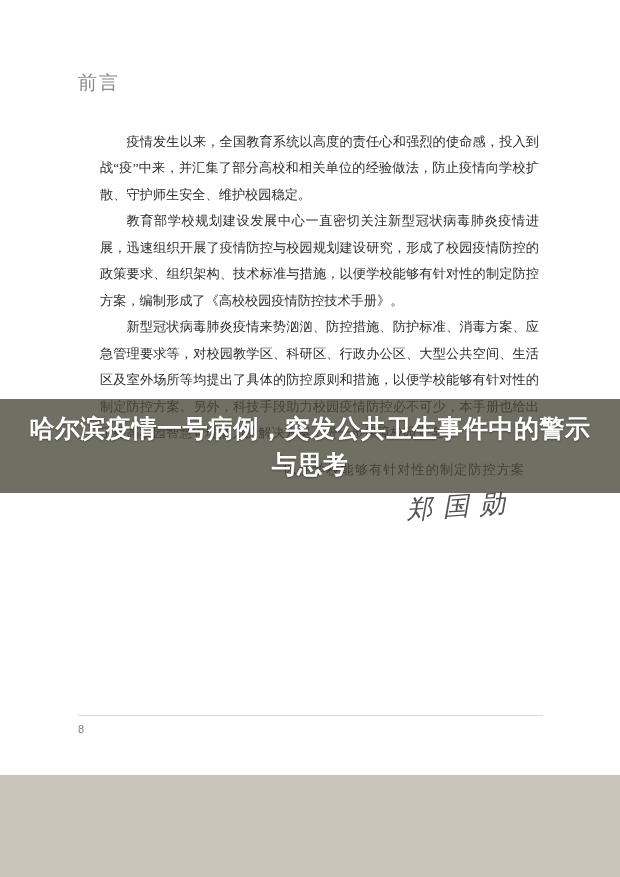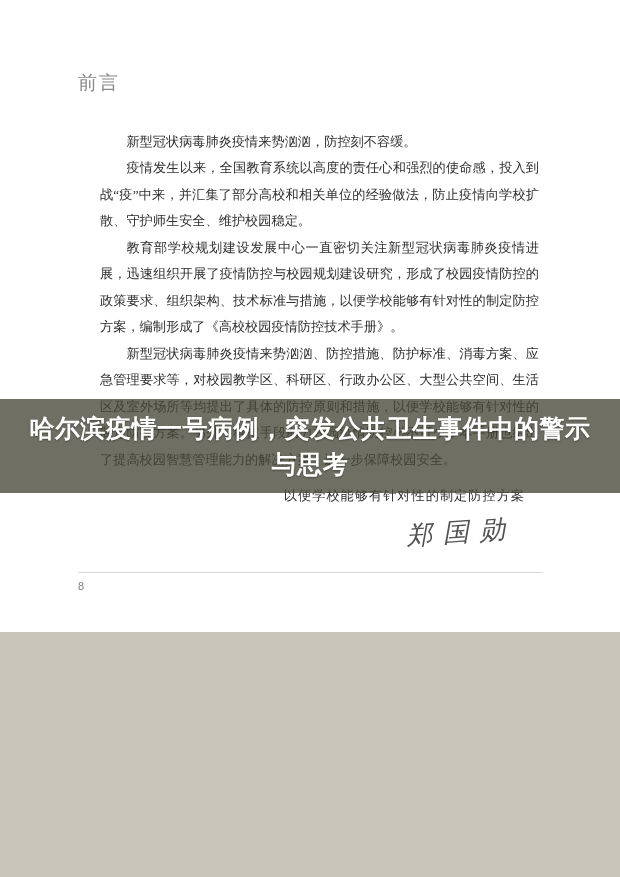--- a/index.html
+++ b/index.html
@@ -9,21 +9,21 @@
   body {
     width: 620px;
     height: 877px;
     background: #c9c5ba;
     font-family: "Liberation Serif", serif;
     overflow: hidden;
   }
   .page {
     position: relative;
     width: 620px;
-    height: 632px;
+    height: 775px;
     background: #ffffff;
     box-sizing: border-box;
     overflow: hidden;
   }
   .page-inner {
     position: absolute;
     left: 78px;
     top: 72px;
     width: 465px;
     height: 760px;
@@ -113,21 +113,20 @@
 </head>
 <body>
 
 <div class="page">
 
   <div class="page-inner">
 
     <h1 class="doc-heading">前言</h1>
 
     <div class="body-text">
-      <p>新型冠状病毒肺炎疫情来势汹汹，防控刻不容缓。</p>
       <p>疫情发生以来，全国教育系统以高度的责任心和强烈的使命感，投入到战“疫”中来，并汇集了部分高校和相关单位的经验做法，防止疫情向学校扩散、守护师生安全、维护校园稳定。</p>
       <p>教育部学校规划建设发展中心一直密切关注新型冠状病毒肺炎疫情进展，迅速组织开展了疫情防控与校园规划建设研究，形成了校园疫情防控的政策要求、组织架构、技术标准与措施，以便学校能够有针对性的制定防控方案，编制形成了《高校校园疫情防控技术手册》。</p>
       <p>新型冠状病毒肺炎疫情来势汹汹、防控措施、防护标准、消毒方案、应急管理要求等，对校园教学区、科研区、行政办公区、大型公共空间、生活区及室外场所等均提出了具体的防控原则和措施，以便学校能够有针对性的制定防控方案。另外，科技手段助力校园疫情防控必不可少，本手册也给出了提高校园智慧管理能力的解决方案，进一步保障校园安全。</p>
     </div>
 
     <div class="signature-line">以便学校能够有针对性的制定防控方案</div>
     <div class="signature-mark">郑 国 勋</div>
 
   </div>
 

